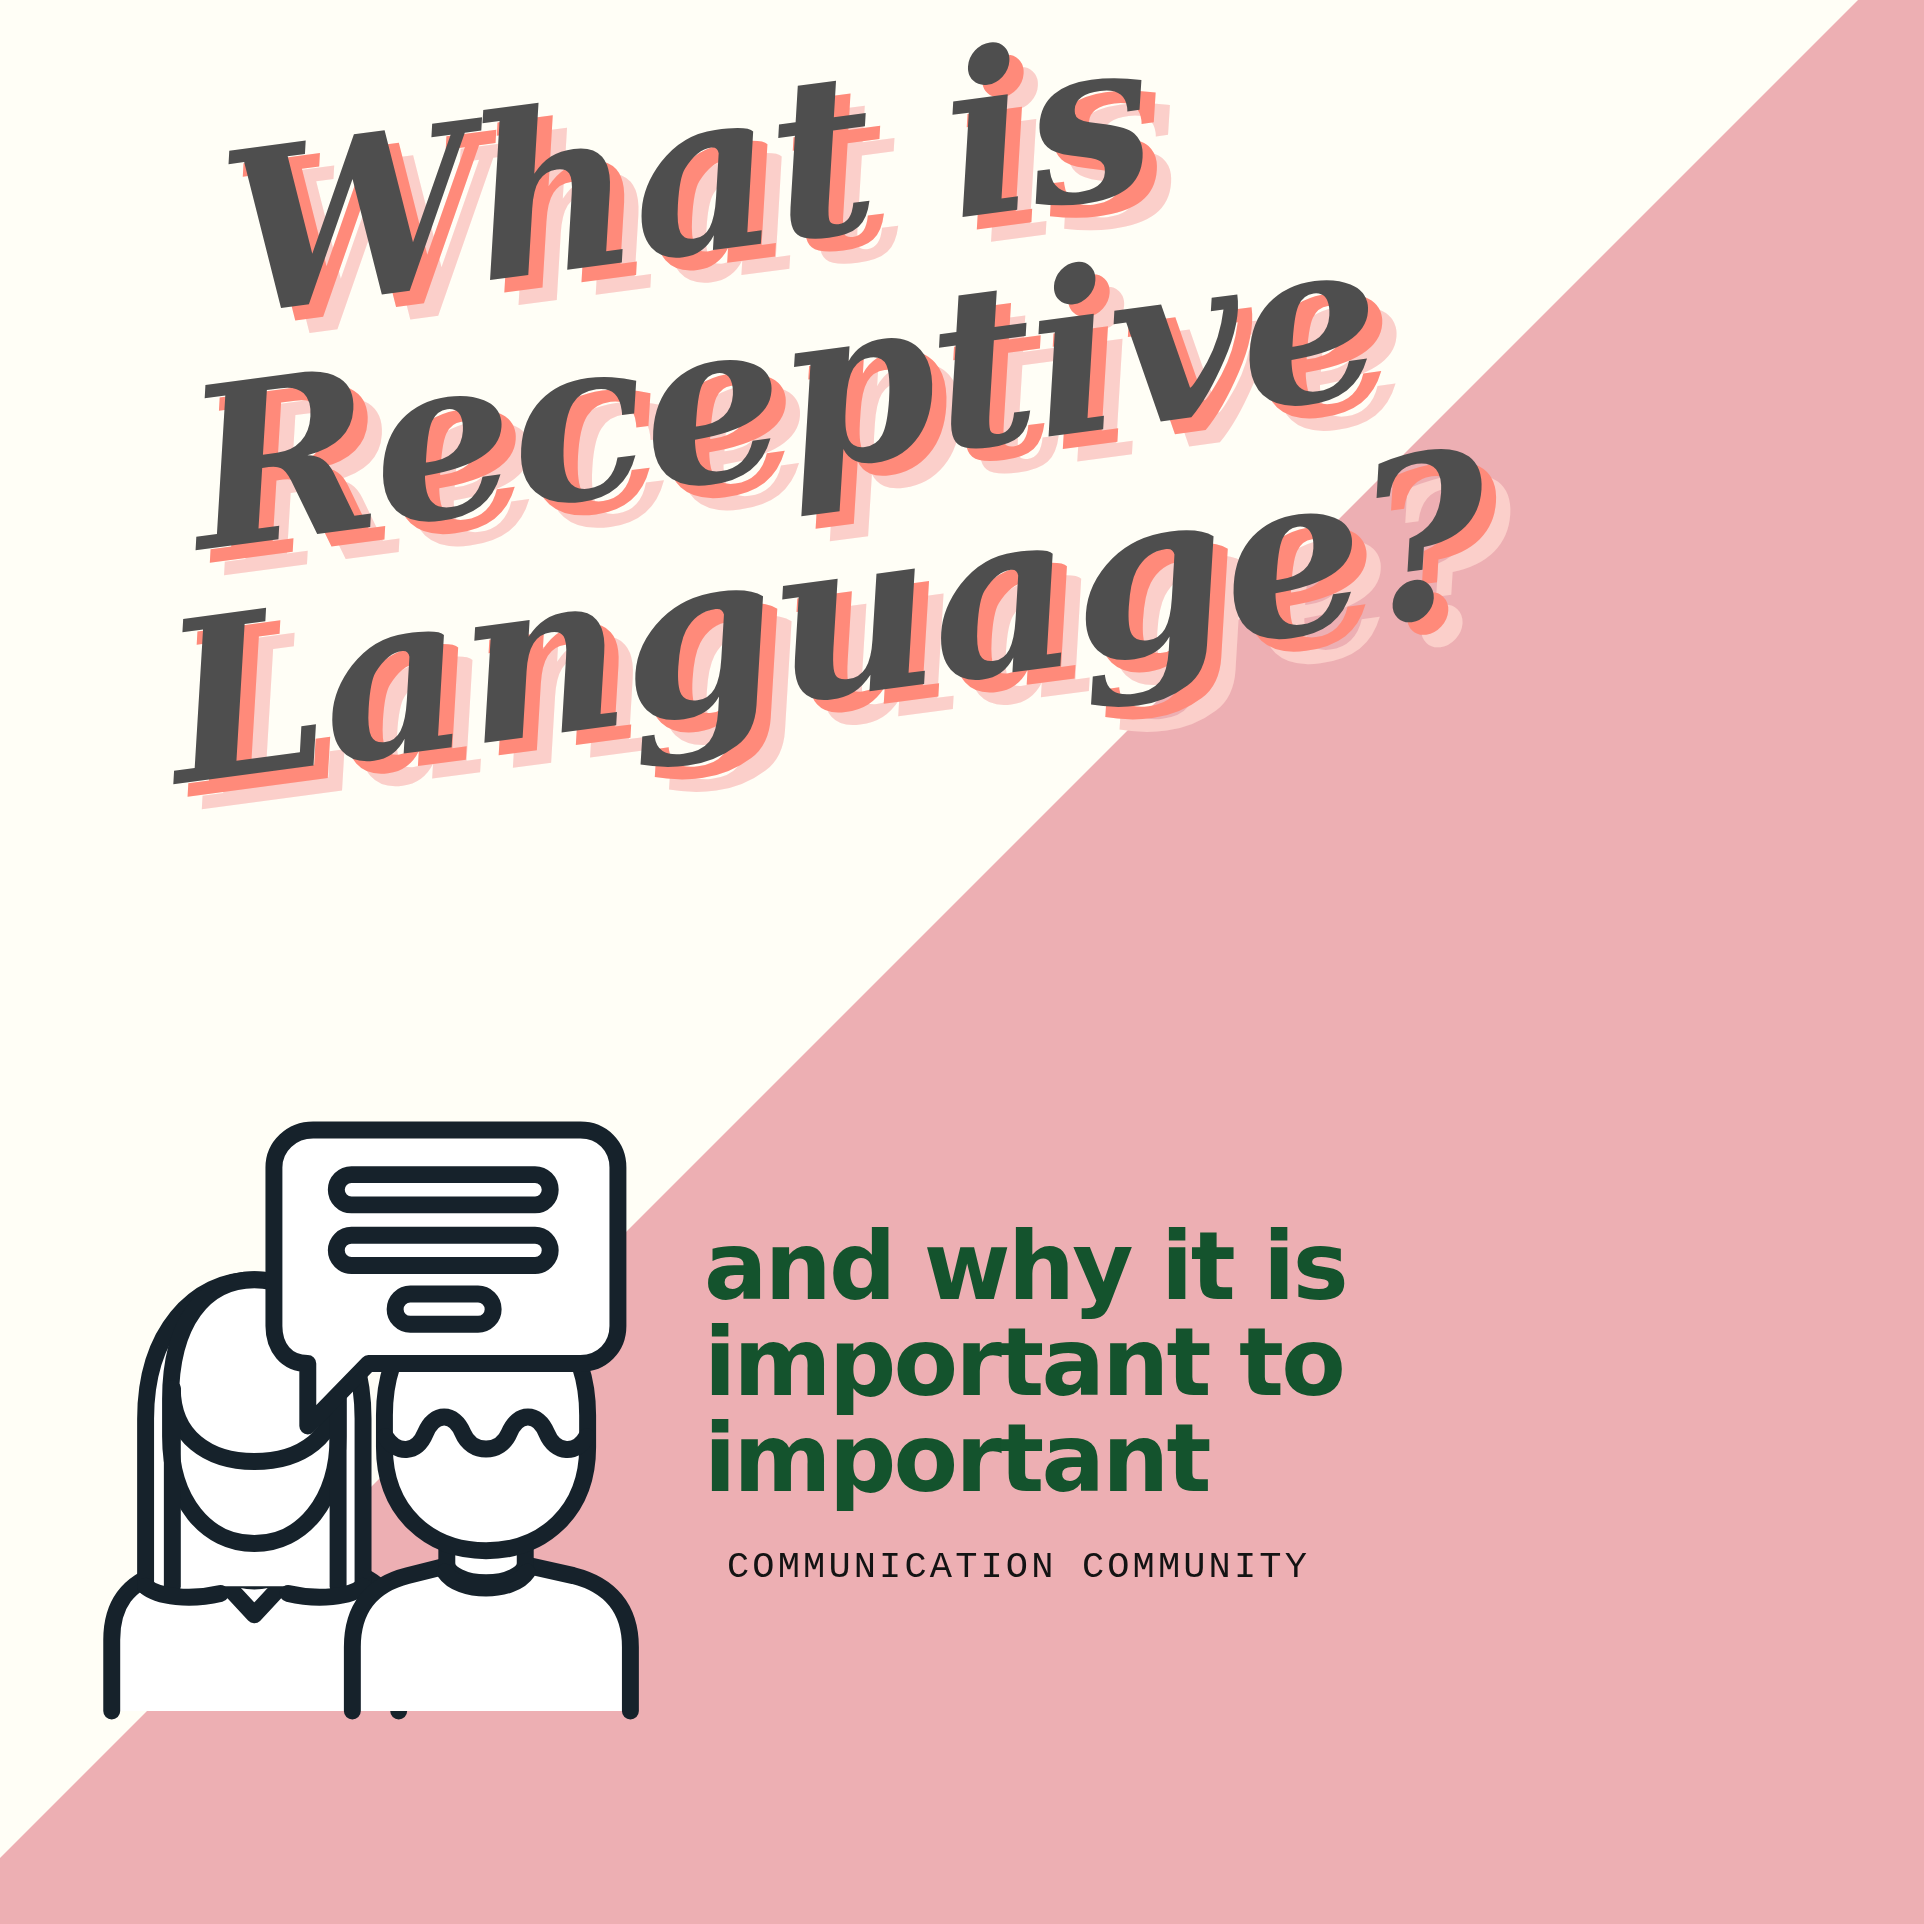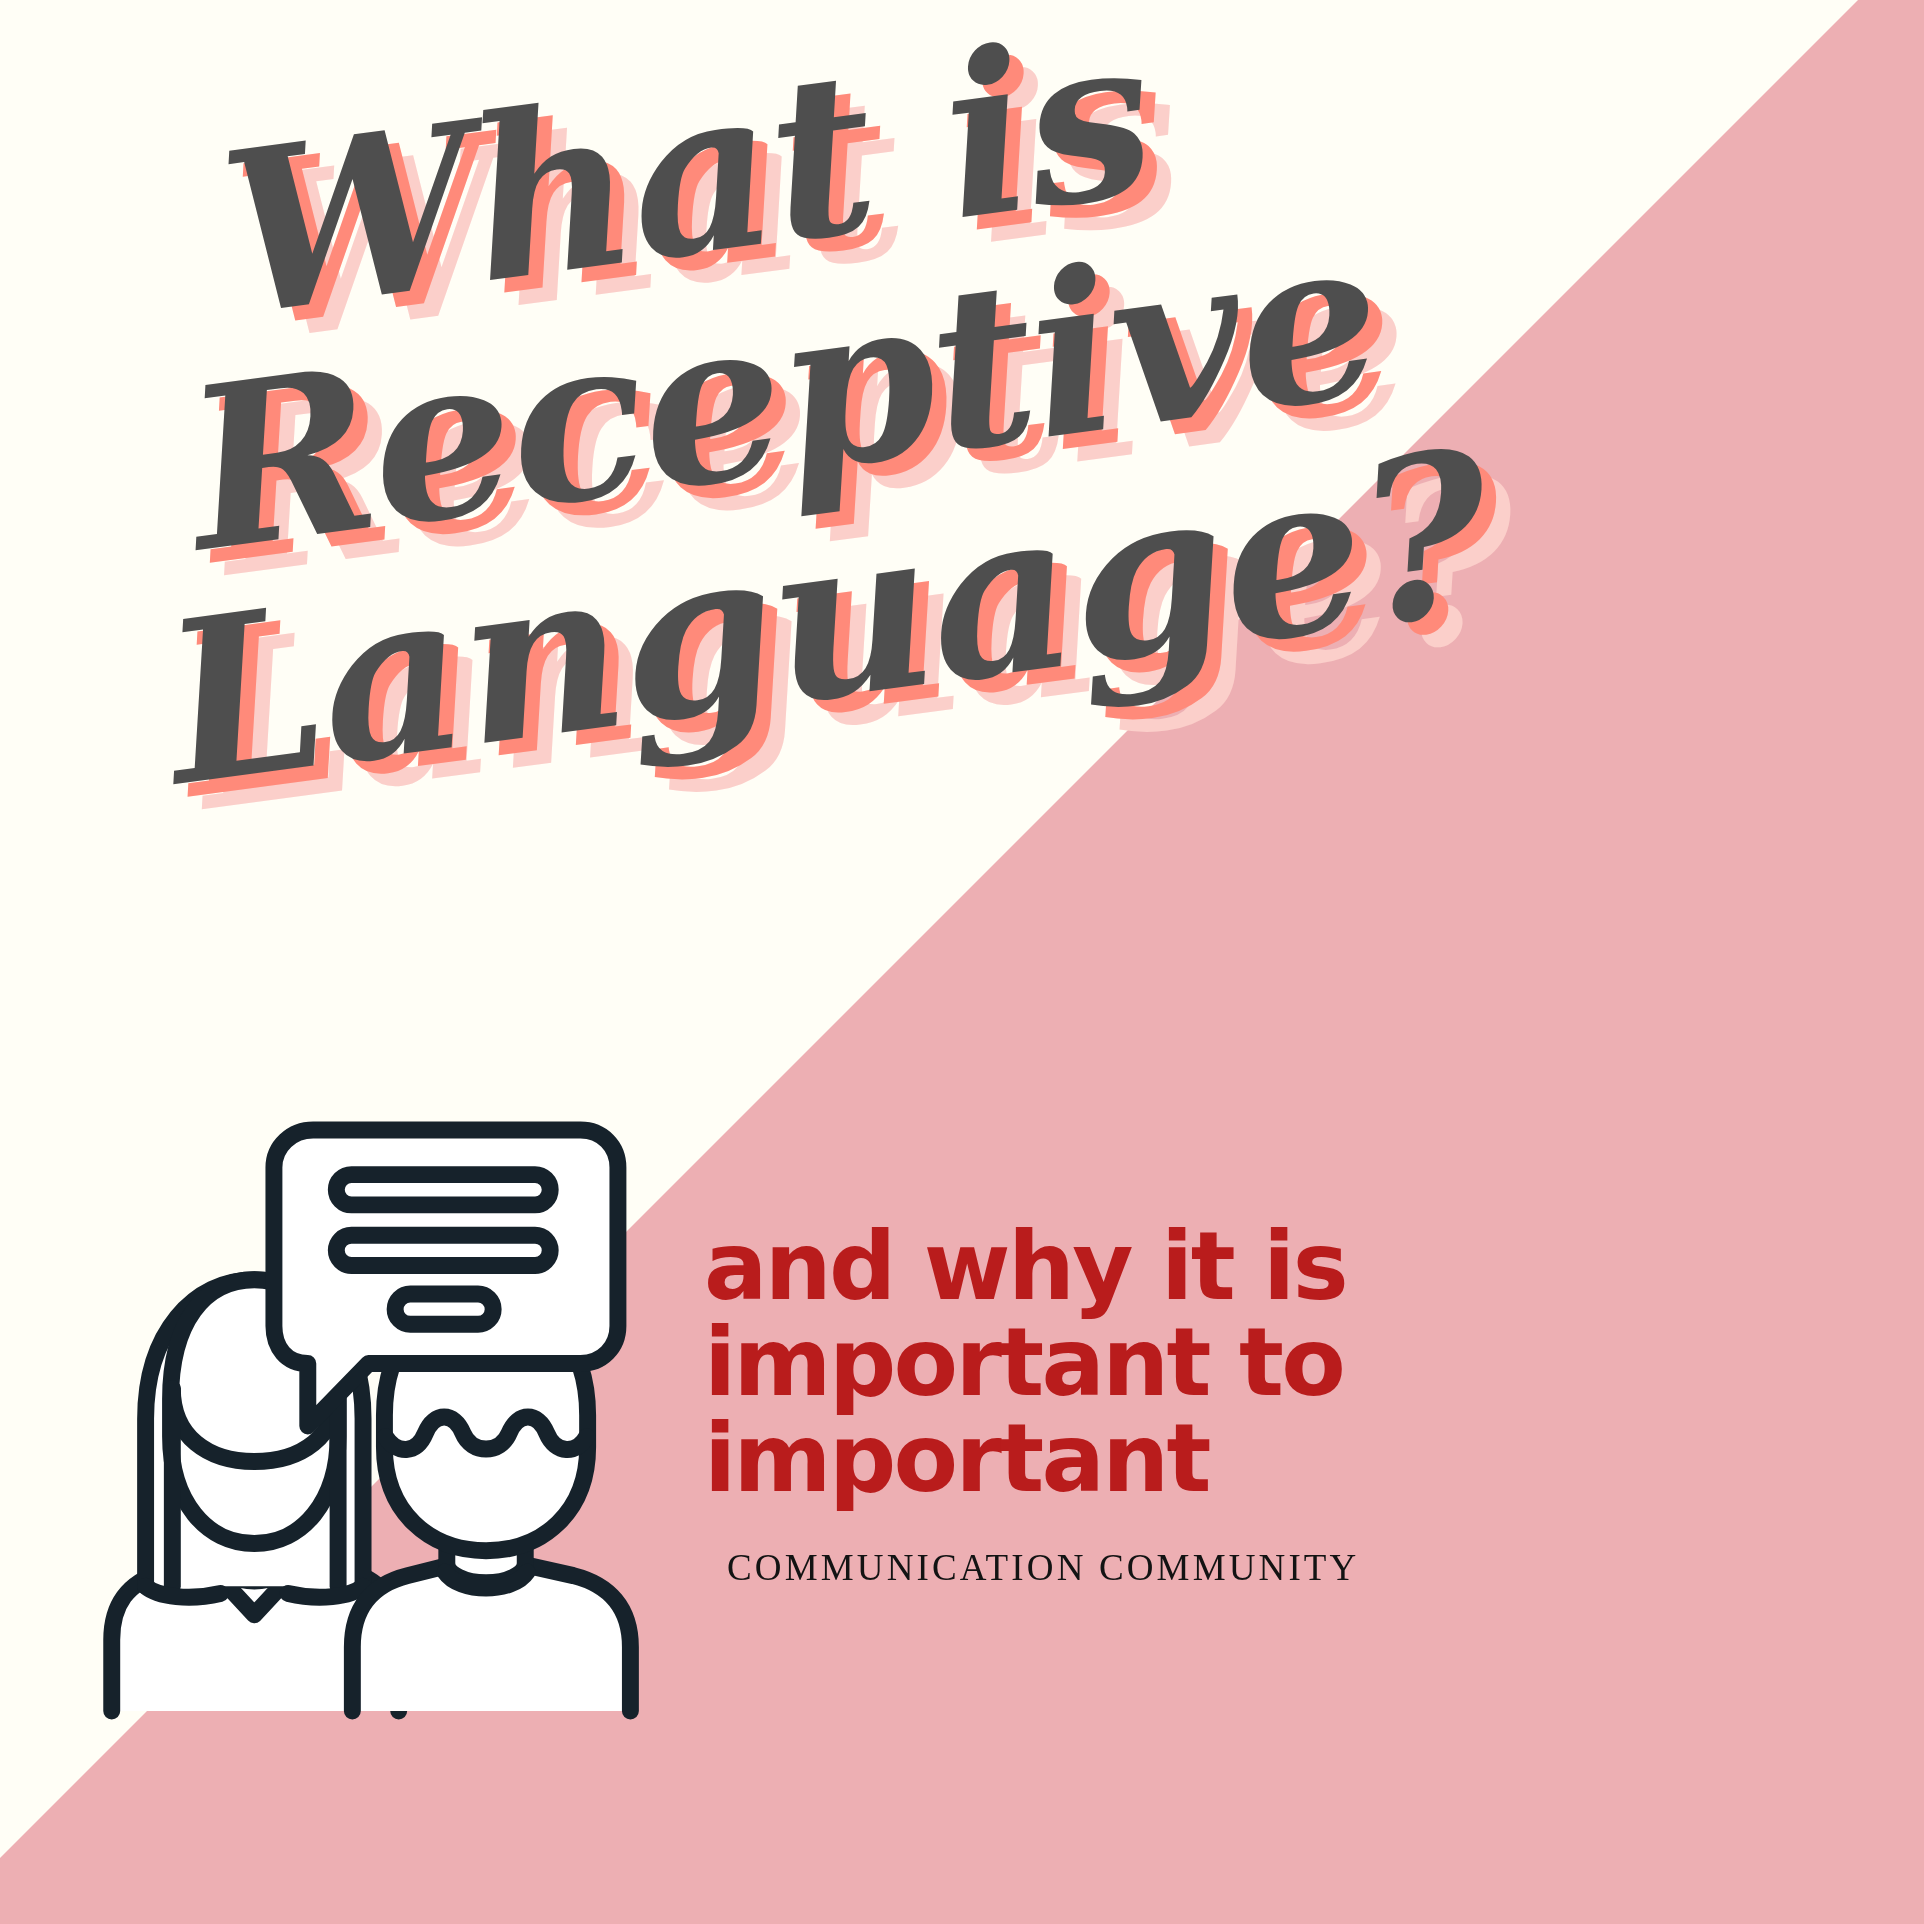--- a/index.html
+++ b/index.html
@@ -68,30 +68,30 @@
   .subtitle {
     position: absolute;
     left: 704px;
     top: 1219px;
     width: 1069px;
     font-family: "DejaVu Sans", "Liberation Sans", sans-serif;
     font-weight: bold;
     font-size: 94px;
     line-height: 1.02;
     letter-spacing: -0.028em;
-    color: #b91c1c;
+    color: #14532d;
   }
   .subtitle .sub-line { display: block; white-space: nowrap; }
 
   
   .brand {
     position: absolute;
     left: 727px;
     top: 1546px;
-    font-family: Liberation Serif, serif;
+    font-family: Liberation Mono, monospace;
     font-weight: normal;
     font-size: 37px;
     letter-spacing: 0.085em;
     color: #131313;
     white-space: nowrap;
   }
 </style>
 </head>
 <body>
 

